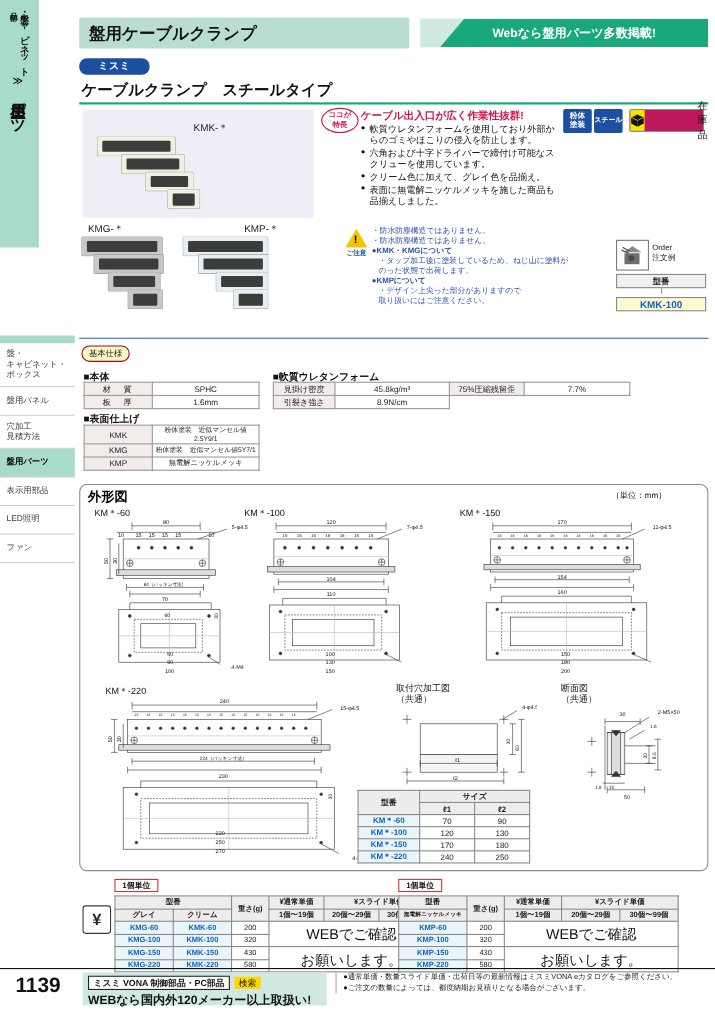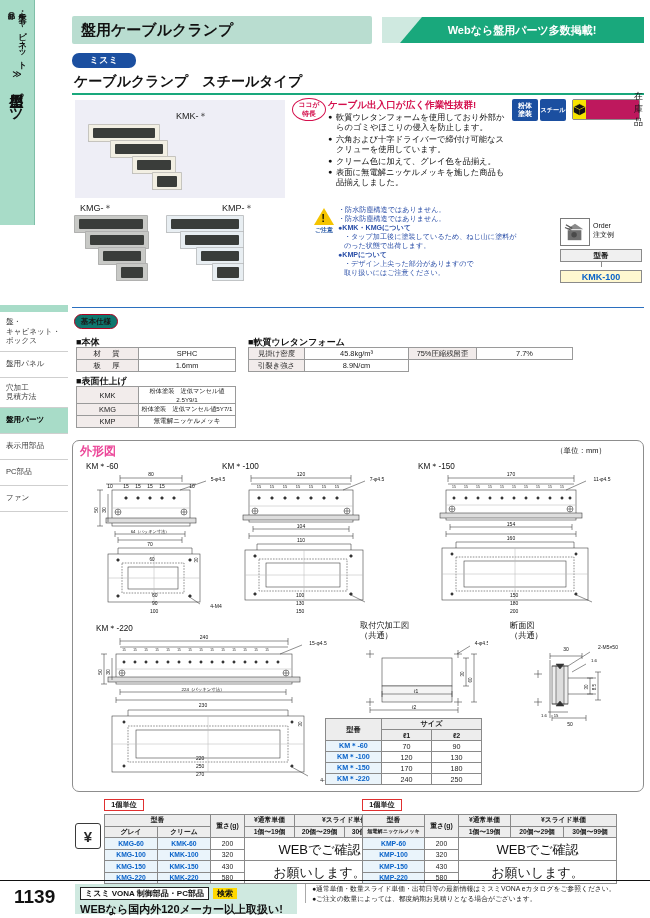--- a/index.html
+++ b/index.html
@@ -158,40 +158,40 @@
     display:flex; align-items:center; justify-content:center;
     font-size:7.5px; font-weight:bold; background:#f0f0f0;
   }
   .order-cell.val { background:#fff8d0; color:#0a63c9; font-size:9px; }
   .order-tick { width:1px; height:5px; background:#8a8a8a; margin:0 auto; }
 
   
   .spec-divider { position:absolute; left:72px; top:307px; width:572px; height:1px; background:#2b6fbf; }
   .kihon {
     position:absolute; left:74px; top:314px; width:44px; height:15px;
-    border:1.2px solid #b00020; border-radius:8px; background:#0f766e;
+    border:1.2px solid #b00020; border-radius:8px; background:#fef9c3;
     display:flex; align-items:center; justify-content:center;
-    font-size:7.6px; font-weight:bold; color:#1a1a1a;
+    font-size:7.6px; font-weight:normal; color:#1a1a1a;
   }
   .blk-h { font-size:9px; font-weight:bold; color:#111; }
   table.spec { border-collapse:collapse; }
   table.spec td {
     border:1px solid #9a9a9a; height:12px; font-size:7.4px; color:#1a1a1a;
     text-align:center; padding:0 2px;
   }
   table.spec td.k { background:#f2eceb; width:62px; letter-spacing:2px; }
   table.spec td.k2 { background:#f2eceb; width:56px; }
   table.spec td.v { background:#fff; }
 
   
   .draw-box {
     position:absolute; left:72px; top:440px; width:572px; height:352px;
     border:1px solid #8d8d8d; border-radius:7px; background:#fff;
   }
-  .draw-title { position:absolute; left:80px; top:443px; font-size:12px; font-weight:bold; color:#ec4899; }
+  .draw-title { position:absolute; left:80px; top:443px; font-size:12px; font-weight:bold; color:#000000; }
   .unit-note { position:absolute; left:556px; top:446px; font-size:7.5px; color:#111; }
   .dwg-lbl { position:absolute; font-size:8.2px; color:#111; }
   .dwgwrap { position:absolute; }
 
   
   .size-tbl { position:absolute; left:325px; top:718px; border-collapse:collapse; background:#fff; }
   .size-tbl td, .size-tbl th {
     border:1px solid #8a8a8a; font-size:7.2px; text-align:center; height:11px; padding:0 3px;
   }
   .size-tbl th { background:#ededed; font-weight:bold; color:#222; }
@@ -226,21 +226,21 @@
   .foot-green {
     position:absolute; left:75px; top:884px; width:222px; height:30px; background:#cfe9e0;
     padding:3px 5px;
   }
   .foot-green .r1 { display:flex; align-items:center; gap:4px; }
   .foot-green .box1 {
     background:#fff; border:1px solid #222; font-size:8px; font-weight:bold;
     padding:0px 4px; color:#111;
   }
   .foot-green .box2 {
-    background:#ffd800; font-size:8px; font-weight:bold; padding:0px 4px; color:#111;
+    background:#ffd800; font-size:8px; font-weight:normal; padding:0px 4px; color:#111;
   }
   .foot-green .r2 { font-size:11px; font-weight:bold; color:#111; margin-top:2px; }
   .foot-notes { position:absolute; left:305px; top:884px; width:340px; border-left:1px solid #aaa; padding-left:6px; }
   .foot-notes p { font-size:6.8px; line-height:9.5px; color:#1a1a1a; }
 </style>
 </head>
 <body>
 
 <div class="side-tab">
   <div style="display:flex; flex-direction:row-reverse; align-items:flex-start;">
@@ -266,21 +266,21 @@
       <span style="white-space:pre-line">穴加工
 見積方法</span>
     </div>
   <div class="nav-item active">
       <span style="white-space:pre-line">盤用パーツ</span>
     </div>
   <div class="nav-item">
       <span style="white-space:pre-line">表示用部品</span>
     </div>
   <div class="nav-item">
-      <span style="white-space:pre-line">PC部品</span>
+      <span style="white-space:pre-line">LED照明</span>
     </div>
   <div class="nav-item">
       <span style="white-space:pre-line">ファン</span>
     </div>
 </div>
 
 <div class="hdr-title">盤用ケーブルクランプ</div>
 <div class="hdr-banner">
   <div class="bg-l"></div>
   <div class="bg-r">Webなら盤用パーツ多数掲載!</div>

